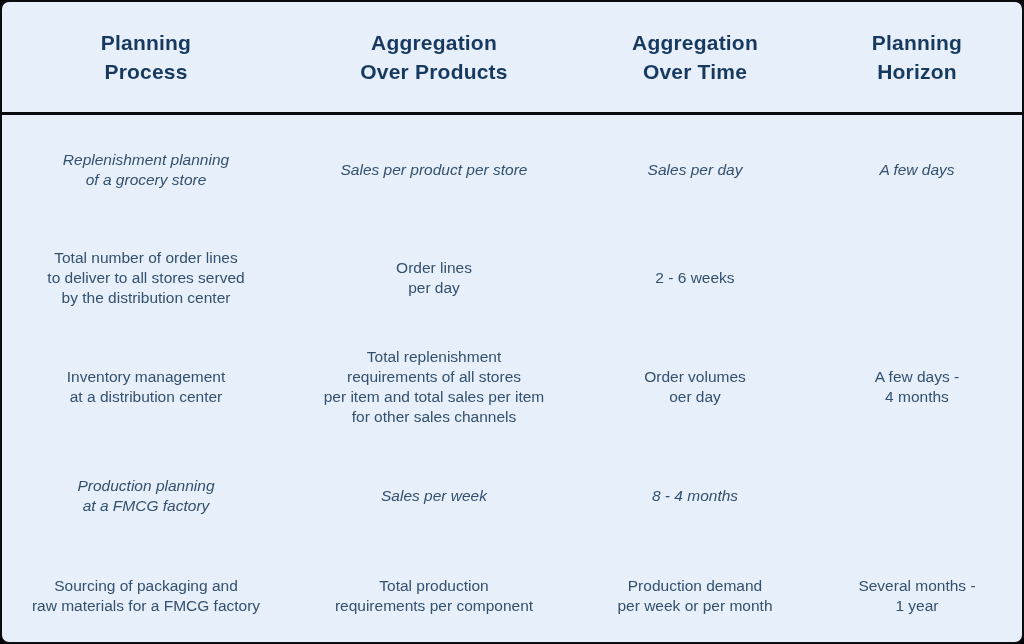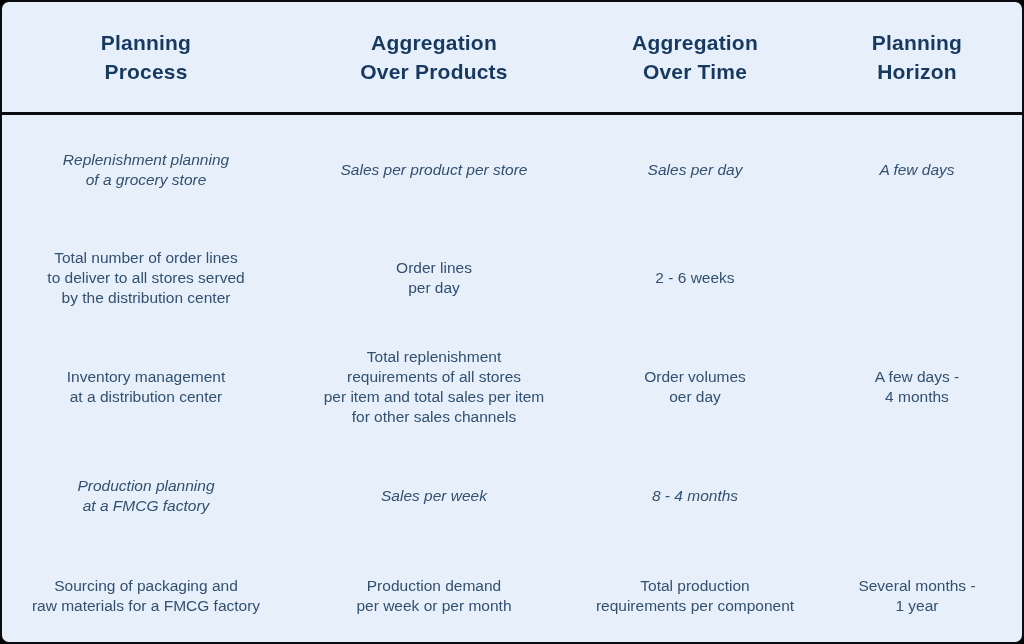--- a/index.html
+++ b/index.html
@@ -113,21 +113,21 @@
   <div class="cols row">
     <div class="td">Production planning
 at a FMCG factory</div>
     <div class="td">Sales per week</div>
     <div class="td">8 - 4 months</div>
   </div>
 
   <div class="cols row">
     <div class="td">Sourcing of packaging and
 raw materials for a FMCG factory</div>
+    <div class="td">Total production
+requirements per component</div>
     <div class="td">Production demand
 per week or per month</div>
-    <div class="td">Total production
-requirements per component</div>
     <div class="td">Several months -
 1 year</div>
   </div>
 
 </div>
 
 </body></html>

